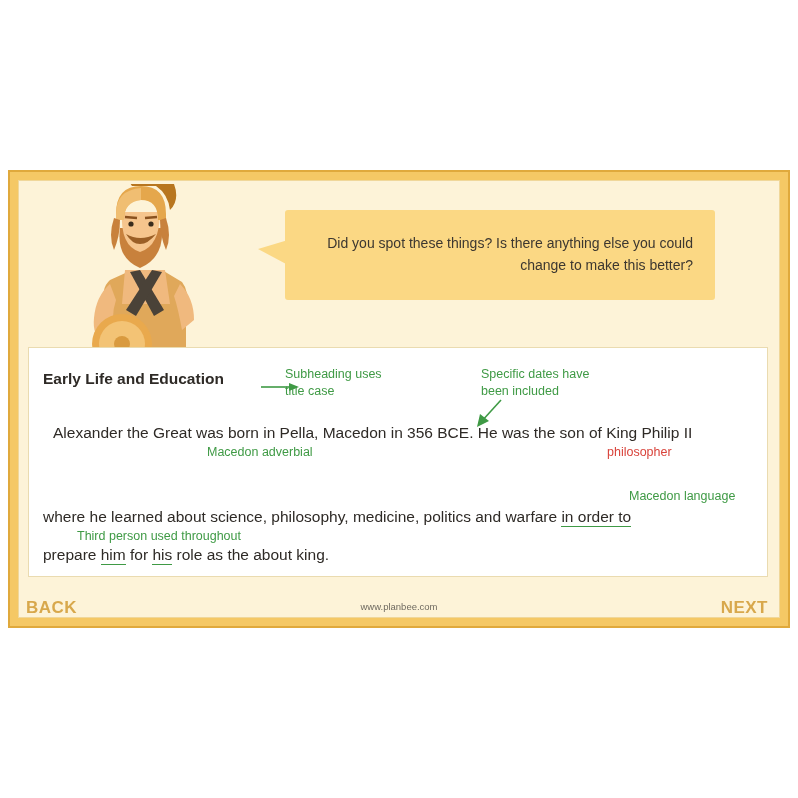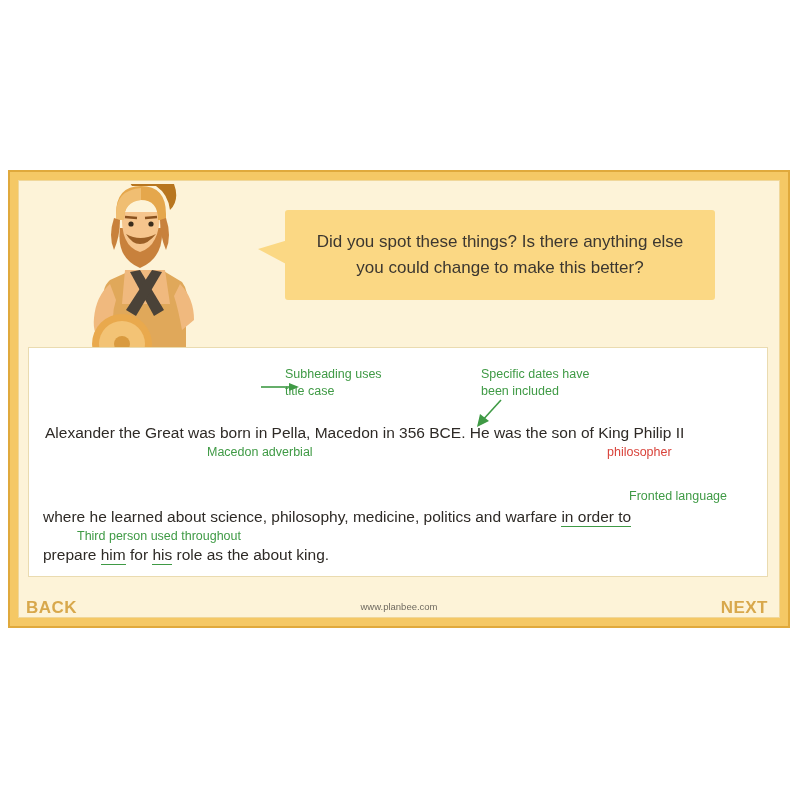--- a/index.html
+++ b/index.html
@@ -55,24 +55,24 @@
     height: 90px;
     background: #fbd884;
     border-radius: 3px;
     display: flex;
     align-items: center;
     justify-content: center;
     box-sizing: border-box;
     padding: 6px 22px;
   }
   .bubble-text {
-    font-size: 17px;
+    font-size: 14px;
     line-height: 1.55;
     color: #3c3730;
-    text-align: center;
+    text-align: right;
   }
   .bubble-tail {
     position: absolute;
     left: 248px;
     top: 68px;
     width: 0;
     height: 0;
     border-top: 9px solid transparent;
     border-bottom: 16px solid transparent;
     border-right: 30px solid #fbd884;
@@ -201,20 +201,21 @@
   </div>
 
   <div class="bubble-tail"></div>
   <div class="bubble">
     <div class="bubble-text">Did you spot these things? Is there anything else you could change to make this better?</div>
   </div>
 
   <div class="panel">
     <div class="doc">
 
+      <div class="doc-line heading" style="left:14px; top:22px;">Early Life and Education</div>
 
       <svg class="arrow" style="left:232px; top:32px;" width="40" height="14">
         <line x1="0" y1="7" x2="30" y2="7" stroke="#3f9a45" stroke-width="1.6"></line>
         <polygon points="38,7 28,3 28,11" fill="#3f9a45"></polygon>
       </svg>
 
       <div class="ann" style="left:452px; top:18px;">
         <div>Specific dates have</div>
         <div>been included</div>
       </div>
@@ -222,35 +223,35 @@
       <div class="ann" style="left:256px; top:18px;">
         <div>Subheading uses</div>
         <div>title case</div>
       </div>
 
       <svg class="arrow" style="left:448px; top:50px;" width="26" height="30">
         <line x1="24" y1="2" x2="4" y2="24" stroke="#3f9a45" stroke-width="1.6"></line>
         <polygon points="0,29 3,16 12,23" fill="#3f9a45"></polygon>
       </svg>
 
-      <div class="doc-line" style="left:16px; top:76px;">
+      <div class="doc-line" style="left:24px; top:76px;">
         <span>Alexander the Great was born in Pella, Macedon in 356 BCE. He was the son of King Philip II</span>
       </div>
 
       <div class="ann" style="left:178px; top:96px;">
         <div>Macedon adverbial</div>
       </div>
 
       <div class="ann red" style="left:578px; top:96px;">
         <div>philosopher</div>
       </div>
 
 
       <div class="ann" style="left:600px; top:140px;">
-        <div>Fronted language</div>
+        <div>Macedon language</div>
       </div>
 
       <div class="doc-line" style="left:14px; top:160px;">
         <span>where he learned about science, philosophy, medicine, politics and warfare </span><span class="uline">in order to</span>
       </div>
 
       <div class="ann" style="left:48px; top:180px;">
         <div>Third person used throughout</div>
       </div>
 

